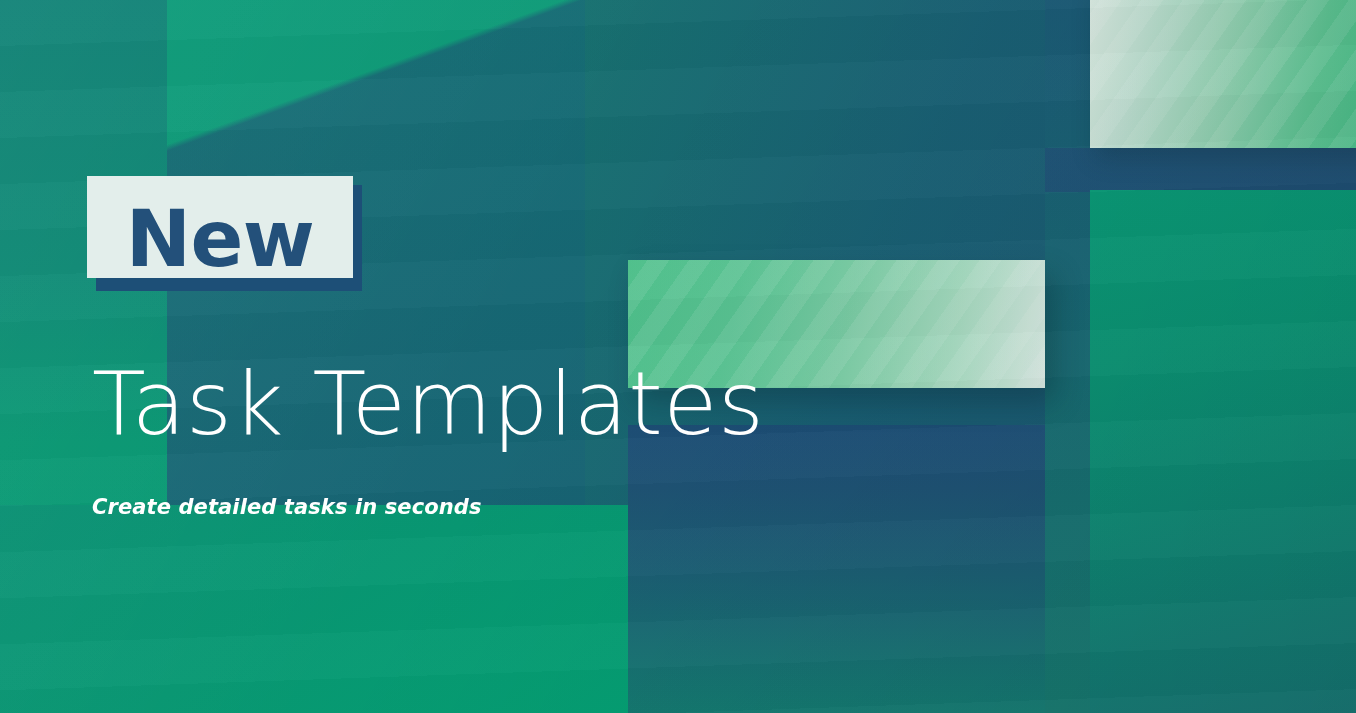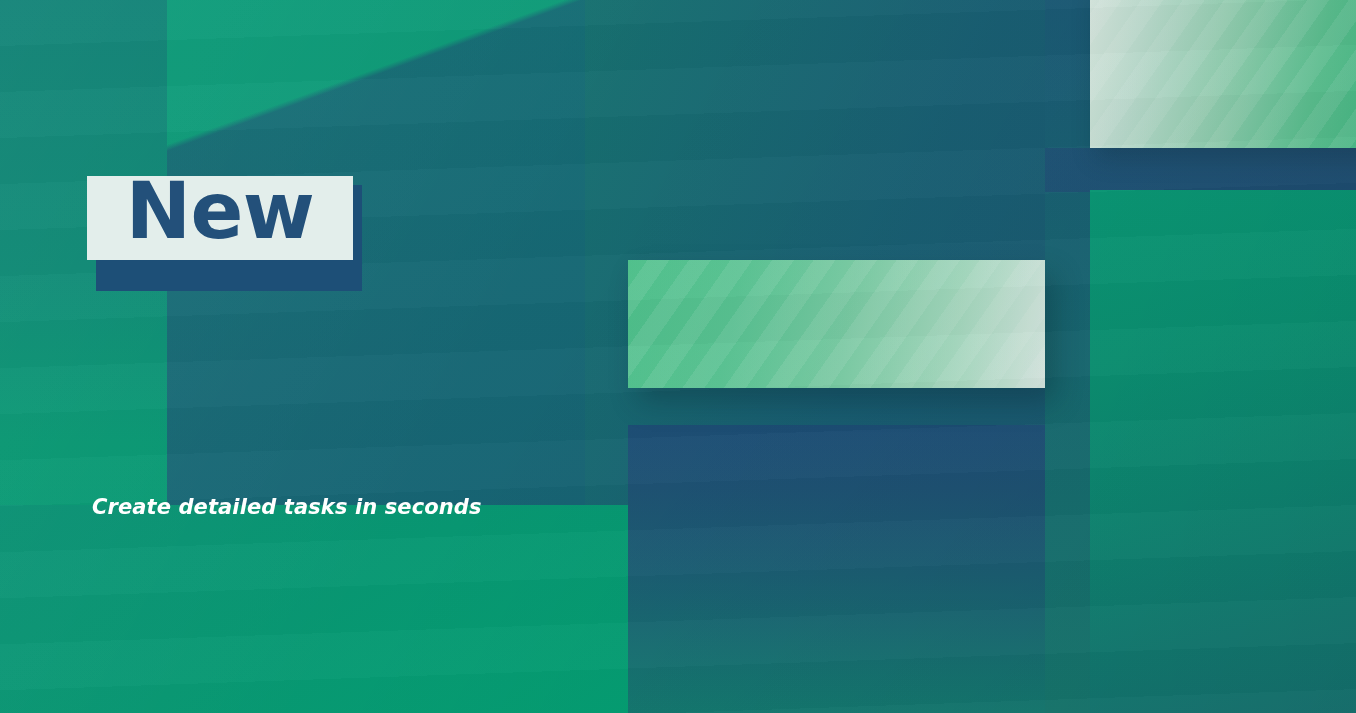--- a/index.html
+++ b/index.html
@@ -118,24 +118,24 @@
   }
   .badge-shadow {
     position: absolute;
     left: 9px; top: 9px;
     width: 266px; height: 106px;
     background: #1d4f77;
   }
   .badge-box {
     position: absolute;
     left: 0; top: 0;
-    width: 266px; height: 84px;
+    width: 266px; height: 102px;
     background: #e3eeeb;
     display: flex;
-    align-items: flex-start;
+    align-items: flex-end;
     justify-content: center;
   }
   .badge-text {
     color: #23507a;
     font-family: "DejaVu Sans", sans-serif;
     font-size: 78px;
     font-weight: 700;
     letter-spacing: -0.5px;
     line-height: 1;
     margin-top: -4px;
@@ -192,16 +192,17 @@
   <div class="bg-layer bg-sheen"></div>
   <div class="bg-layer bg-banding"></div>
 
   <div class="badge-wrap">
     <div class="badge-shadow"></div>
     <div class="badge-box">
       <span class="badge-text">New</span>
     </div>
   </div>
 
+  <div class="headline">Task Templates</div>
 
   <div class="subtitle">Create detailed tasks in seconds</div>
 
 </div>
 
 </body></html>

